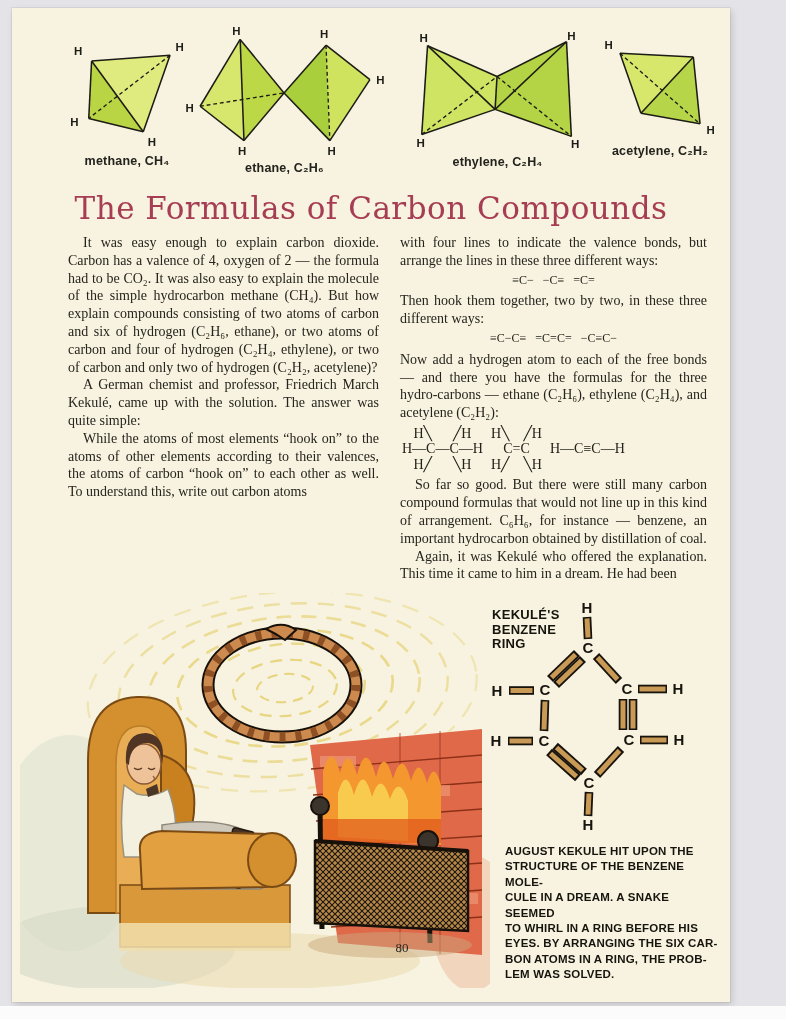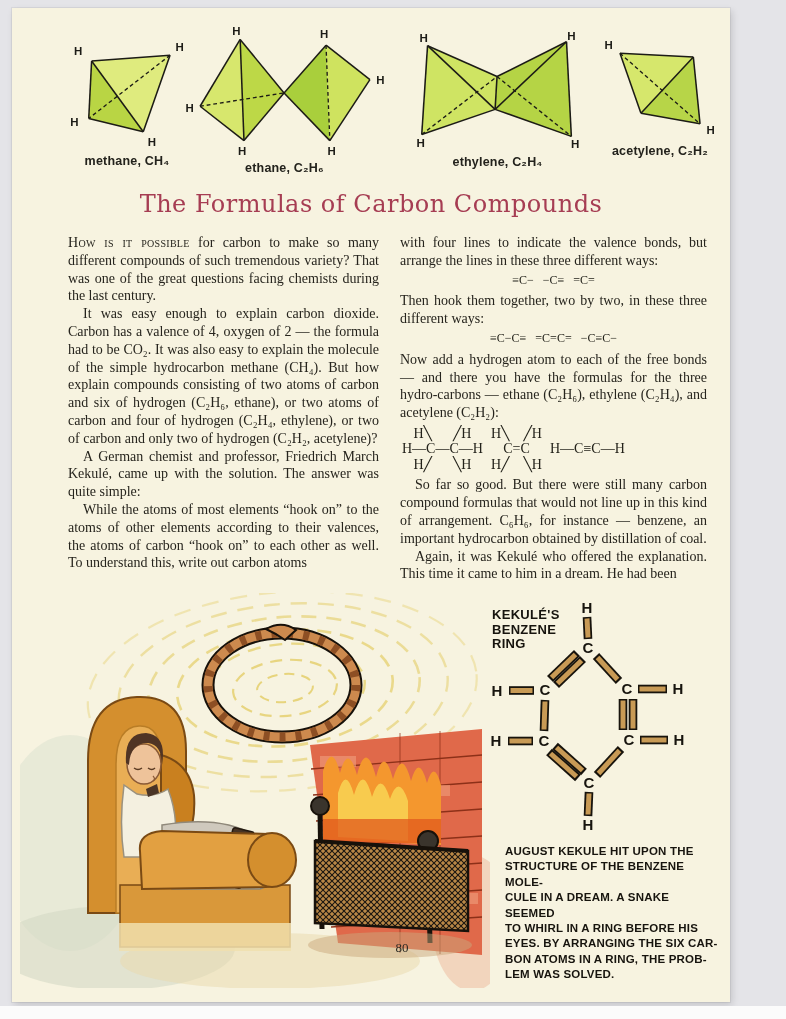--- a/index.html
+++ b/index.html
@@ -21,21 +21,21 @@
     font:700 12.5px/14px "Liberation Sans","DejaVu Sans",sans-serif;
     color:#23221c;letter-spacing:.2px;margin-top:3px;white-space:nowrap;
   }
   .atom{font:700 12px "Liberation Sans","DejaVu Sans",sans-serif;fill:#1c1b16;}
   .edge{stroke:#1c1b16;stroke-width:1.6;fill:none;}
   .dash{stroke-dasharray:4,3;stroke-width:1.4;}
   
   .title{
     position:absolute;left:0;top:182px;width:718px;text-align:center;
     font-family:"DejaVu Serif","Liberation Serif",serif;
-    font-size:24px;font-weight:500;color:#a63d53;letter-spacing:.5px;
+    font-size:31px;font-weight:500;color:#a63d53;letter-spacing:.5px;
   }
   
   .col{
     position:absolute;top:226px;width:311px;
     font-size:14px;line-height:17.8px;color:#26241d;text-align:justify;
   }
   .col-left{left:56px;}
   .col-right{left:388px;width:307px;}
   .col p{margin:0;}
   .ind{text-indent:15px;}
@@ -157,21 +157,20 @@
       <line class="edge" x1="44" y1="79" x2="106" y2="90"></line>
       <text class="atom" x="10" y="12" text-anchor="middle">H</text>
       <text class="atom" x="117" y="101" text-anchor="middle">H</text>
     </svg>
     <div class="figcap">acetylene, C₂H₂</div>
   </div>
 
   <div class="title">The Formulas of Carbon Compounds</div>
 
   <div class="col col-left">
-    <p><span class="smallcaps">How is it possible</span><span> for carbon to make so many different compounds of such tremendous variety? That was one of the great questions facing chemists during the last century.</span></p>
     <p class="ind">It was easy enough to explain carbon dioxide. Carbon has a valence of 4, oxygen of 2 — the formula had to be CO₂. It was also easy to explain the molecule of the simple hydrocarbon methane (CH₄). But how explain compounds consisting of two atoms of carbon and six of hydrogen (C₂H₆, ethane), or two atoms of carbon and four of hydrogen (C₂H₄, ethylene), or two of carbon and only two of hydrogen (C₂H₂, acetylene)?</p>
     <p class="ind">A German chemist and professor, Friedrich March Kekulé, came up with the solution. The answer was quite simple:</p>
     <p class="ind">While the atoms of most elements “hook on” to the atoms of other elements according to their valences, the atoms of carbon “hook on” to each other as well. To understand this, write out carbon atoms</p>
   </div>
 
   <div class="col col-right">
     <p>with four lines to indicate the valence bonds, but arrange the lines in these three different ways:</p>
     <div class="formula-line">≡C−   −C≡   =C=</div>
     <p>Then hook them together, two by two, in these three different ways:</p>
     <div class="formula-line">≡C−C≡   =C=C=   −C≡C−</div>

